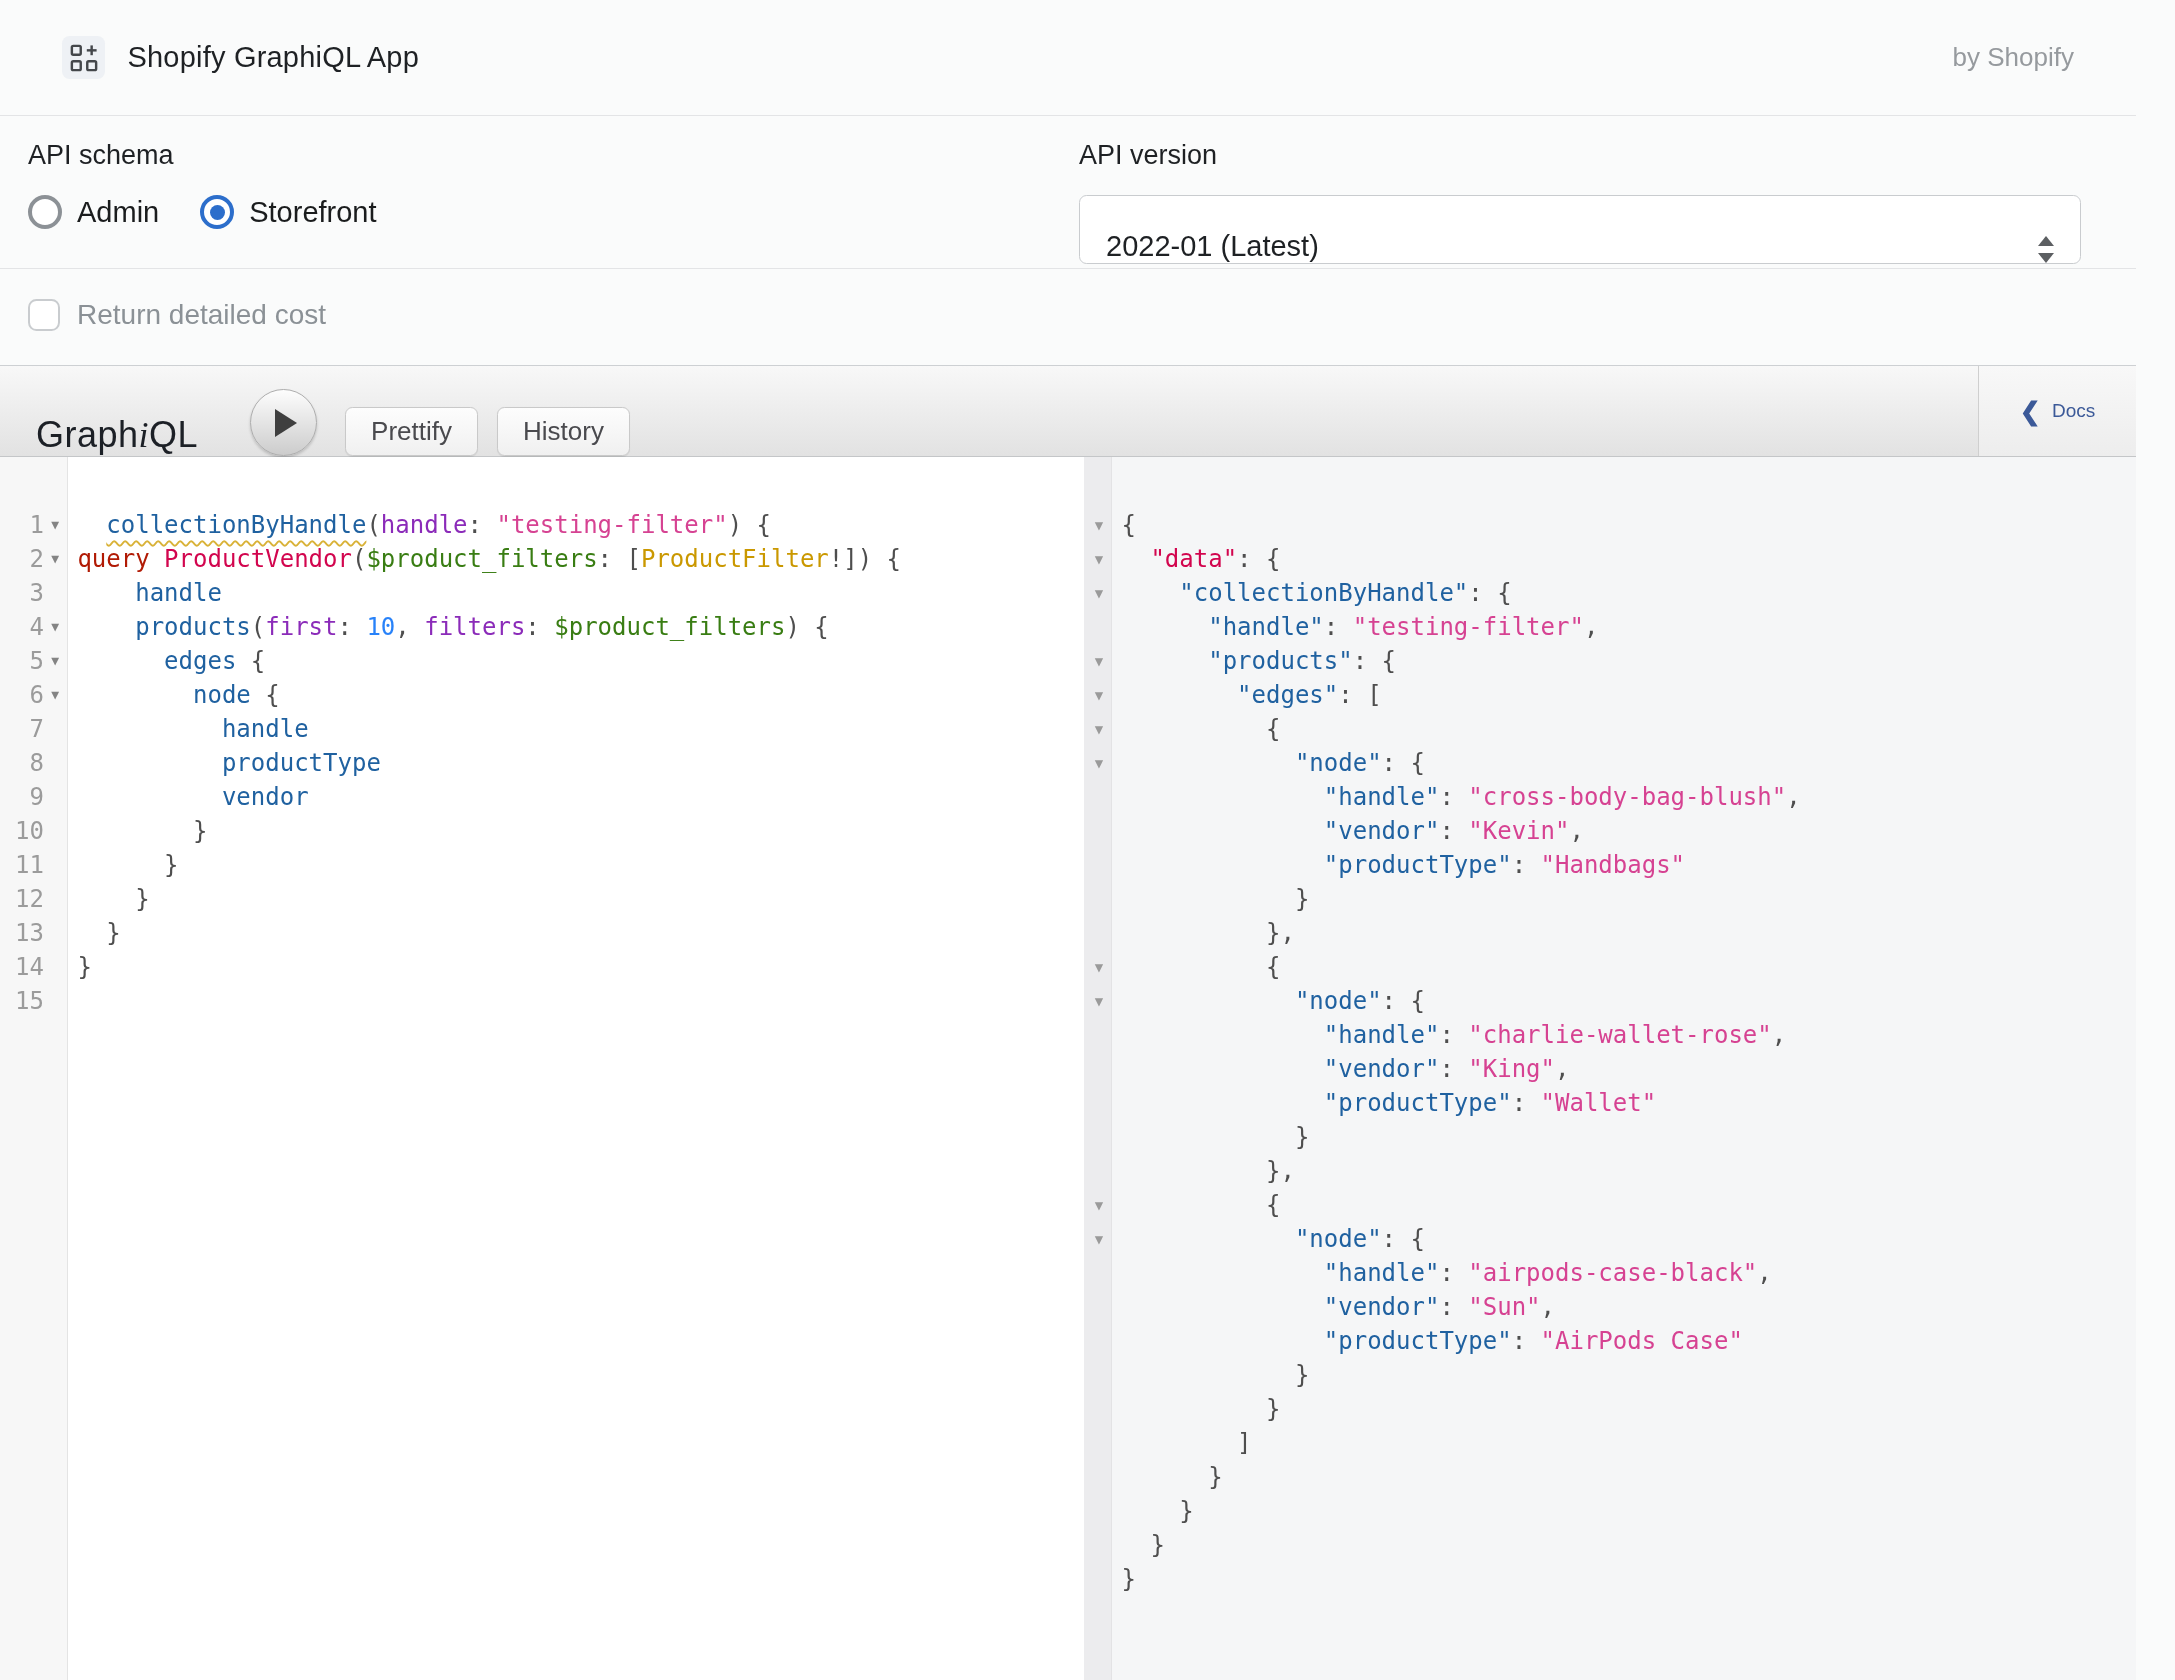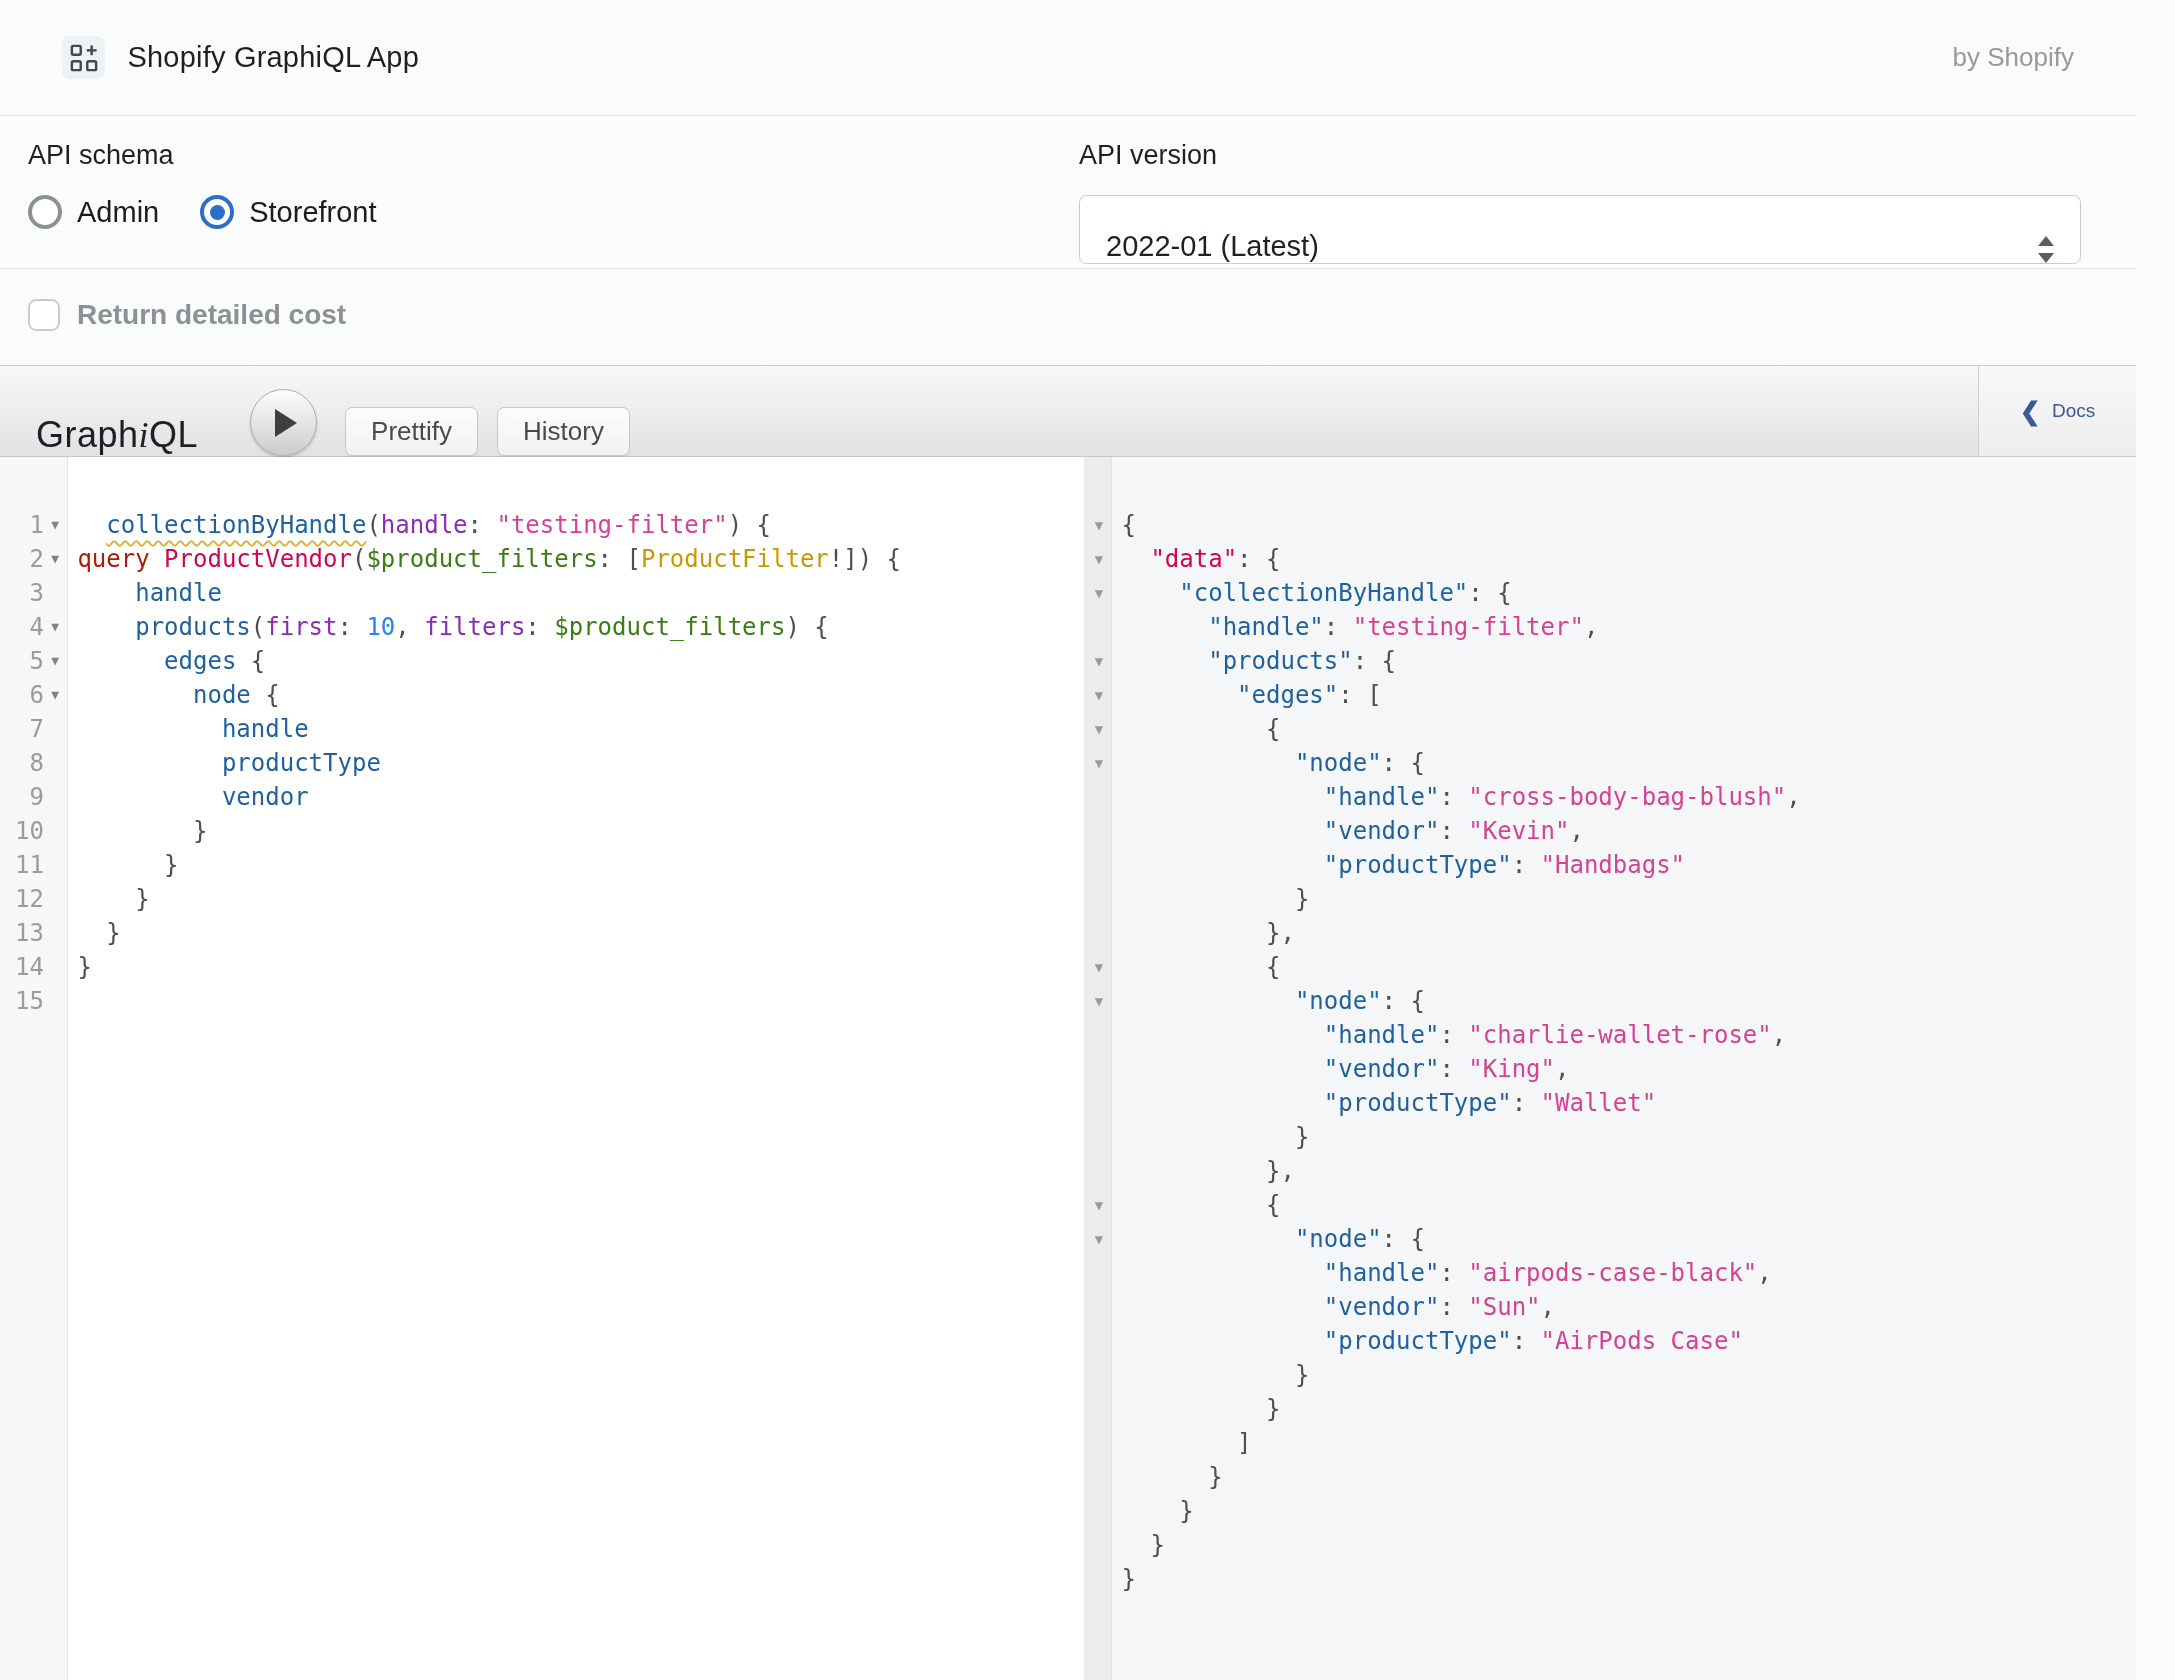--- a/index.html
+++ b/index.html
@@ -27,21 +27,21 @@
   .radio-label { font-size:29px; color:#1a1c1d; }
   .select-box { width:1002px; height:69px; background:#fff; border:1.9px solid #c9cccf; border-radius:7.5px; display:flex; align-items:flex-end; padding:0 26px; cursor:pointer; }
   .select-value { font-size:29px; color:#1e2124; }
   .select-arrows { margin-left:auto; display:flex; flex-direction:column; gap:6.6px; }
   .select-arrows i { display:block; width:0; height:0; border-left:8.4px solid transparent; border-right:8.4px solid transparent; }
   .select-arrows .up { border-bottom:10.3px solid #5c5f62; }
   .select-arrows .dn { border-top:10.3px solid #5c5f62; }
   .config-divider { border:none; border-top:1.9px solid #e3e4e6; margin-top:0; }
   .checkbox-row { display:flex; align-items:center; padding:30px 28px 34px 28px; }
   .checkbox-box { width:32px; height:32px; border:2.8px solid #c9cccf; border-radius:8.4px; background:#fff; margin-right:17px; flex:none; cursor:pointer; }
-  .checkbox-label { font-size:28px; color:#8b9196;font-weight:bold; }
+  .checkbox-label { font-size:28px; color:#8b9196; }
 
   
   .toolbar { height:92px; flex:none; display:flex; align-items:flex-end; background:linear-gradient(#f8f8f8,#e2e2e2); border-top:0.9px solid #cdd0d3; border-bottom:1.9px solid #c4c6c8; padding-left:36px; }
   .gql-logo { font-size:36px; color:#1c2026; letter-spacing:0.5px; margin-right:52px; }
   .gql-logo em { font-style:italic; font-family:"Liberation Serif", serif; }
   .exec-btn { width:67px; height:67px; border-radius:50%; border:1.9px solid #adadad; background:linear-gradient(#fdfdfd,#cccccc); box-shadow:0 1.9px 2.8px rgba(0,0,0,.18); display:flex; align-items:center; justify-content:center; cursor:pointer; margin-right:28px; }
   .exec-tri { width:0; height:0; border-top:14px solid transparent; border-bottom:14px solid transparent; border-left:22.5px solid #3f3f3f; margin-left:5.6px; }
   .tb-btn { height:49px; padding:0 25px; margin-right:19px; border:1.9px solid #c9c9c9; border-radius:7.5px; background:linear-gradient(#fdfdfd,#f0f0f0); box-shadow:0 0.9px 0.9px rgba(0,0,0,.08); font-size:26px; color:#4a4a4e; display:flex; align-items:center; cursor:pointer; font-family:"Liberation Sans", sans-serif; }
   .tb-spacer { flex:1; }
   .docs-bar { width:158px; height:100%; border-left:1.9px solid #cfcfcf; background:linear-gradient(#f8f8f8,#ededed); display:flex; align-items:center; justify-content:center; cursor:pointer; }

